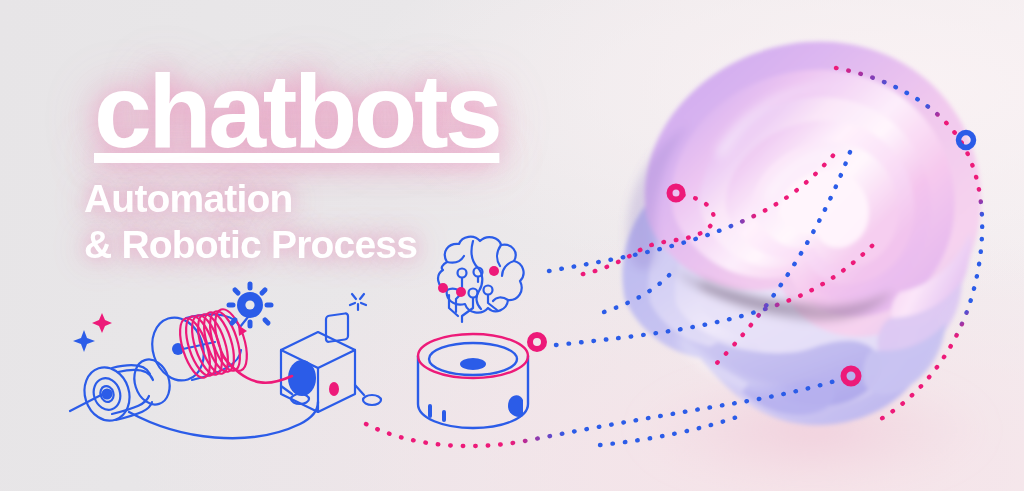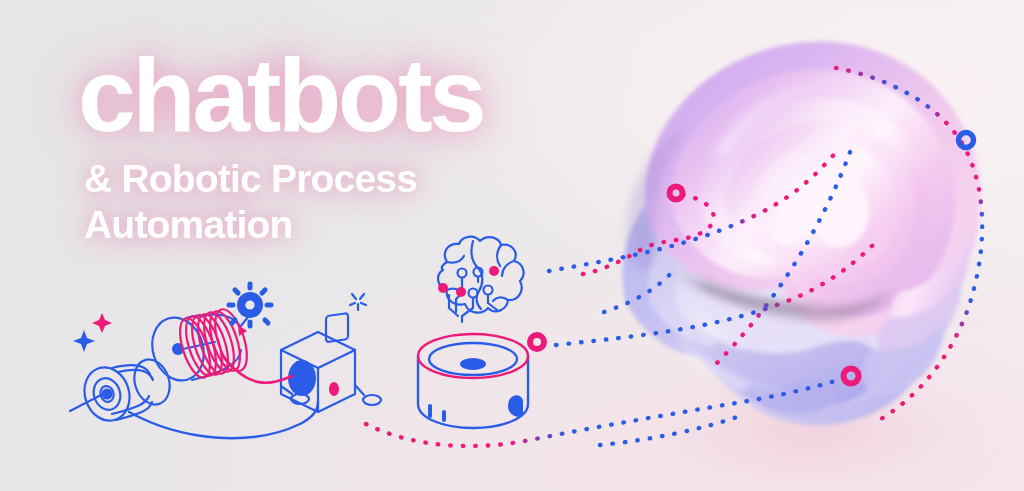--- a/index.html
+++ b/index.html
@@ -15,21 +15,22 @@
       radial-gradient(120% 90% at 78% 95%, rgba(246,226,232,.95) 0%, rgba(238,232,236,0) 55%),
       radial-gradient(90% 70% at 88% 18%, rgba(250,242,244,.95) 0%, rgba(240,236,240,0) 60%),
       linear-gradient(100deg,#e7e5e7 0%,#e9e7e9 38%,#eeeaec 62%,#f3eef0 100%);
   }
   
   .txt-wrap{position:absolute;left:78px;top:48px;z-index:30;}
   .headline{
     font-size:104px;line-height:.92;font-weight:700;color:#fff;
     letter-spacing:-3.5px;
     text-shadow:0 0 26px rgba(236,120,175,.60), 0 0 52px rgba(236,120,175,.35);
-    margin:0;
+    margin:16px;
+    text-decoration:underline;
   }
   .sub{
     margin:12px 0 0 6px;font-size:39px;line-height:1.18;font-weight:700;
     color:#fff;letter-spacing:-.8px;
     text-shadow:0 0 18px rgba(236,120,175,.55), 0 0 38px rgba(236,120,175,.30);
     max-width:420px;
   }
   
   svg.layer{position:absolute;left:0;top:0;width:1024px;height:491px;}
   #swirl-layer{z-index:10;}
@@ -367,18 +368,18 @@
       <circle cx="537" cy="342" r="7" fill="none" stroke="#ed1a79" stroke-width="6"></circle>
       <circle cx="676" cy="193" r="6.5" fill="none" stroke="#ed1a79" stroke-width="6"></circle>
       <circle cx="966" cy="140" r="7.5" fill="none" stroke="#2b5ce8" stroke-width="5.5"></circle>
       <circle cx="851" cy="376" r="7.5" fill="none" stroke="#ed1a79" stroke-width="6"></circle>
     </g>
   </svg>
 
   <div class="txt-wrap">
     <h1 class="headline">chatbots</h1>
     <div class="sub">
+      <div>Automation</div>
       <div>&amp; Robotic Process</div>
-      <div>Automation</div>
     </div>
   </div>
 
 </div>
 
 </body></html>

